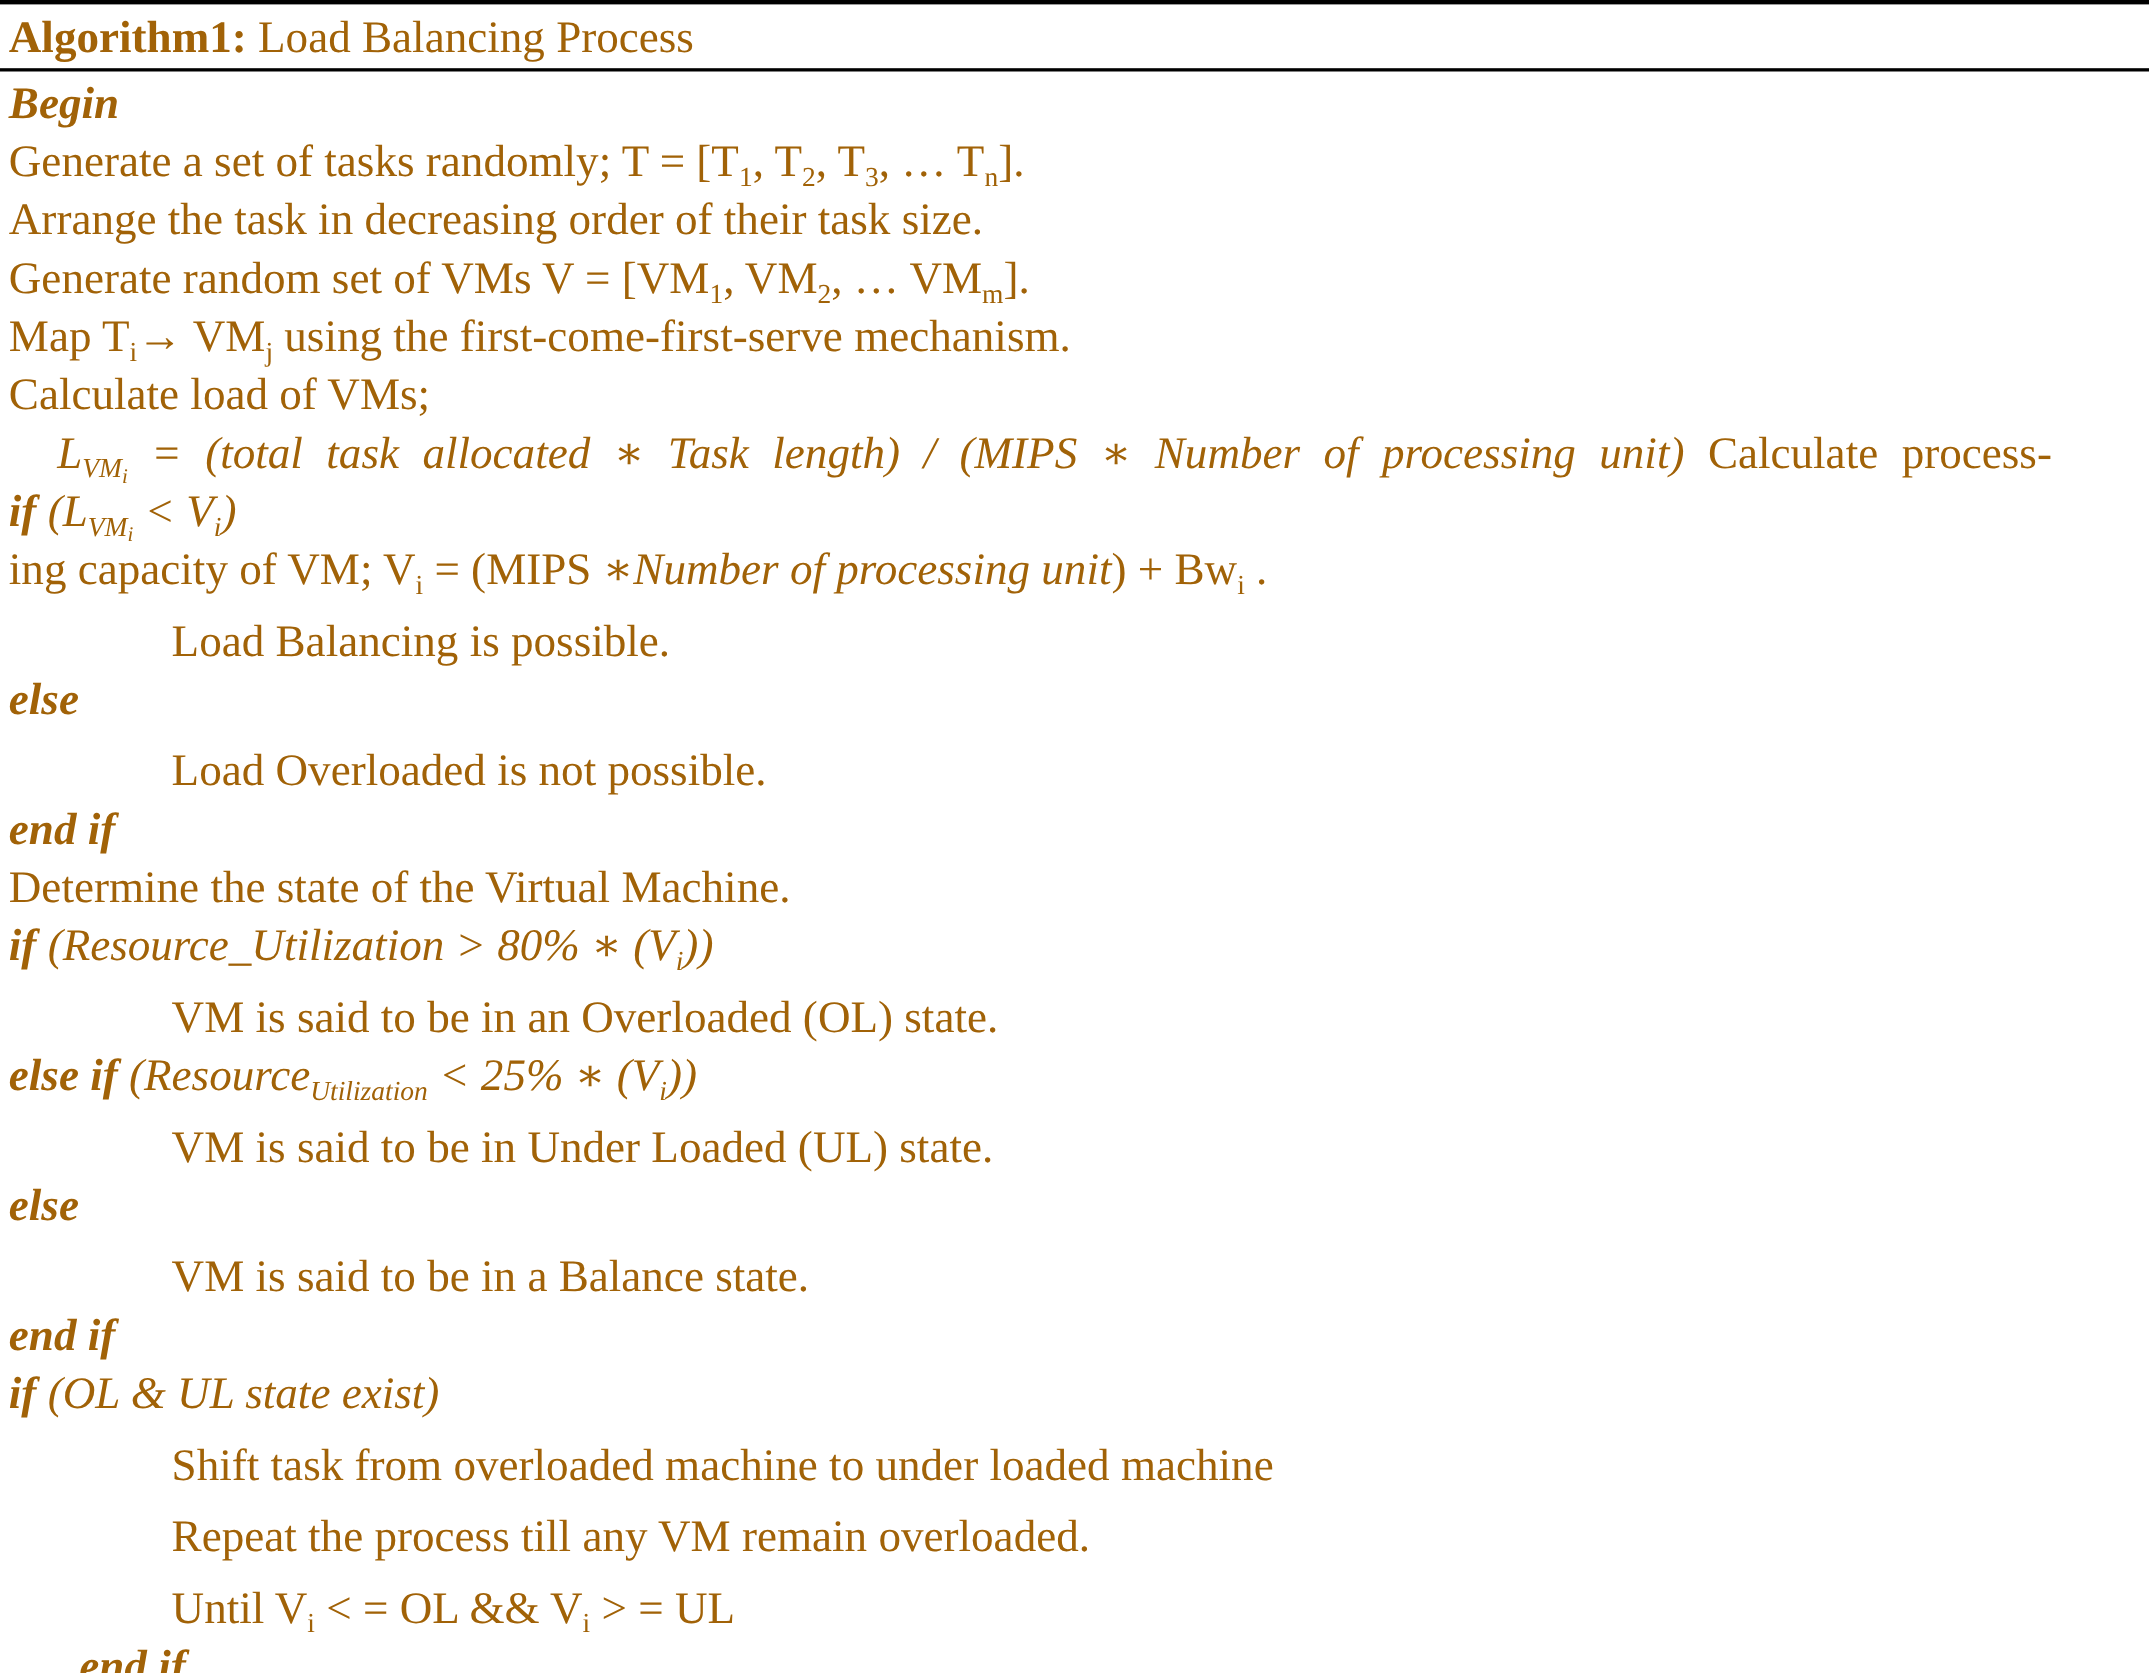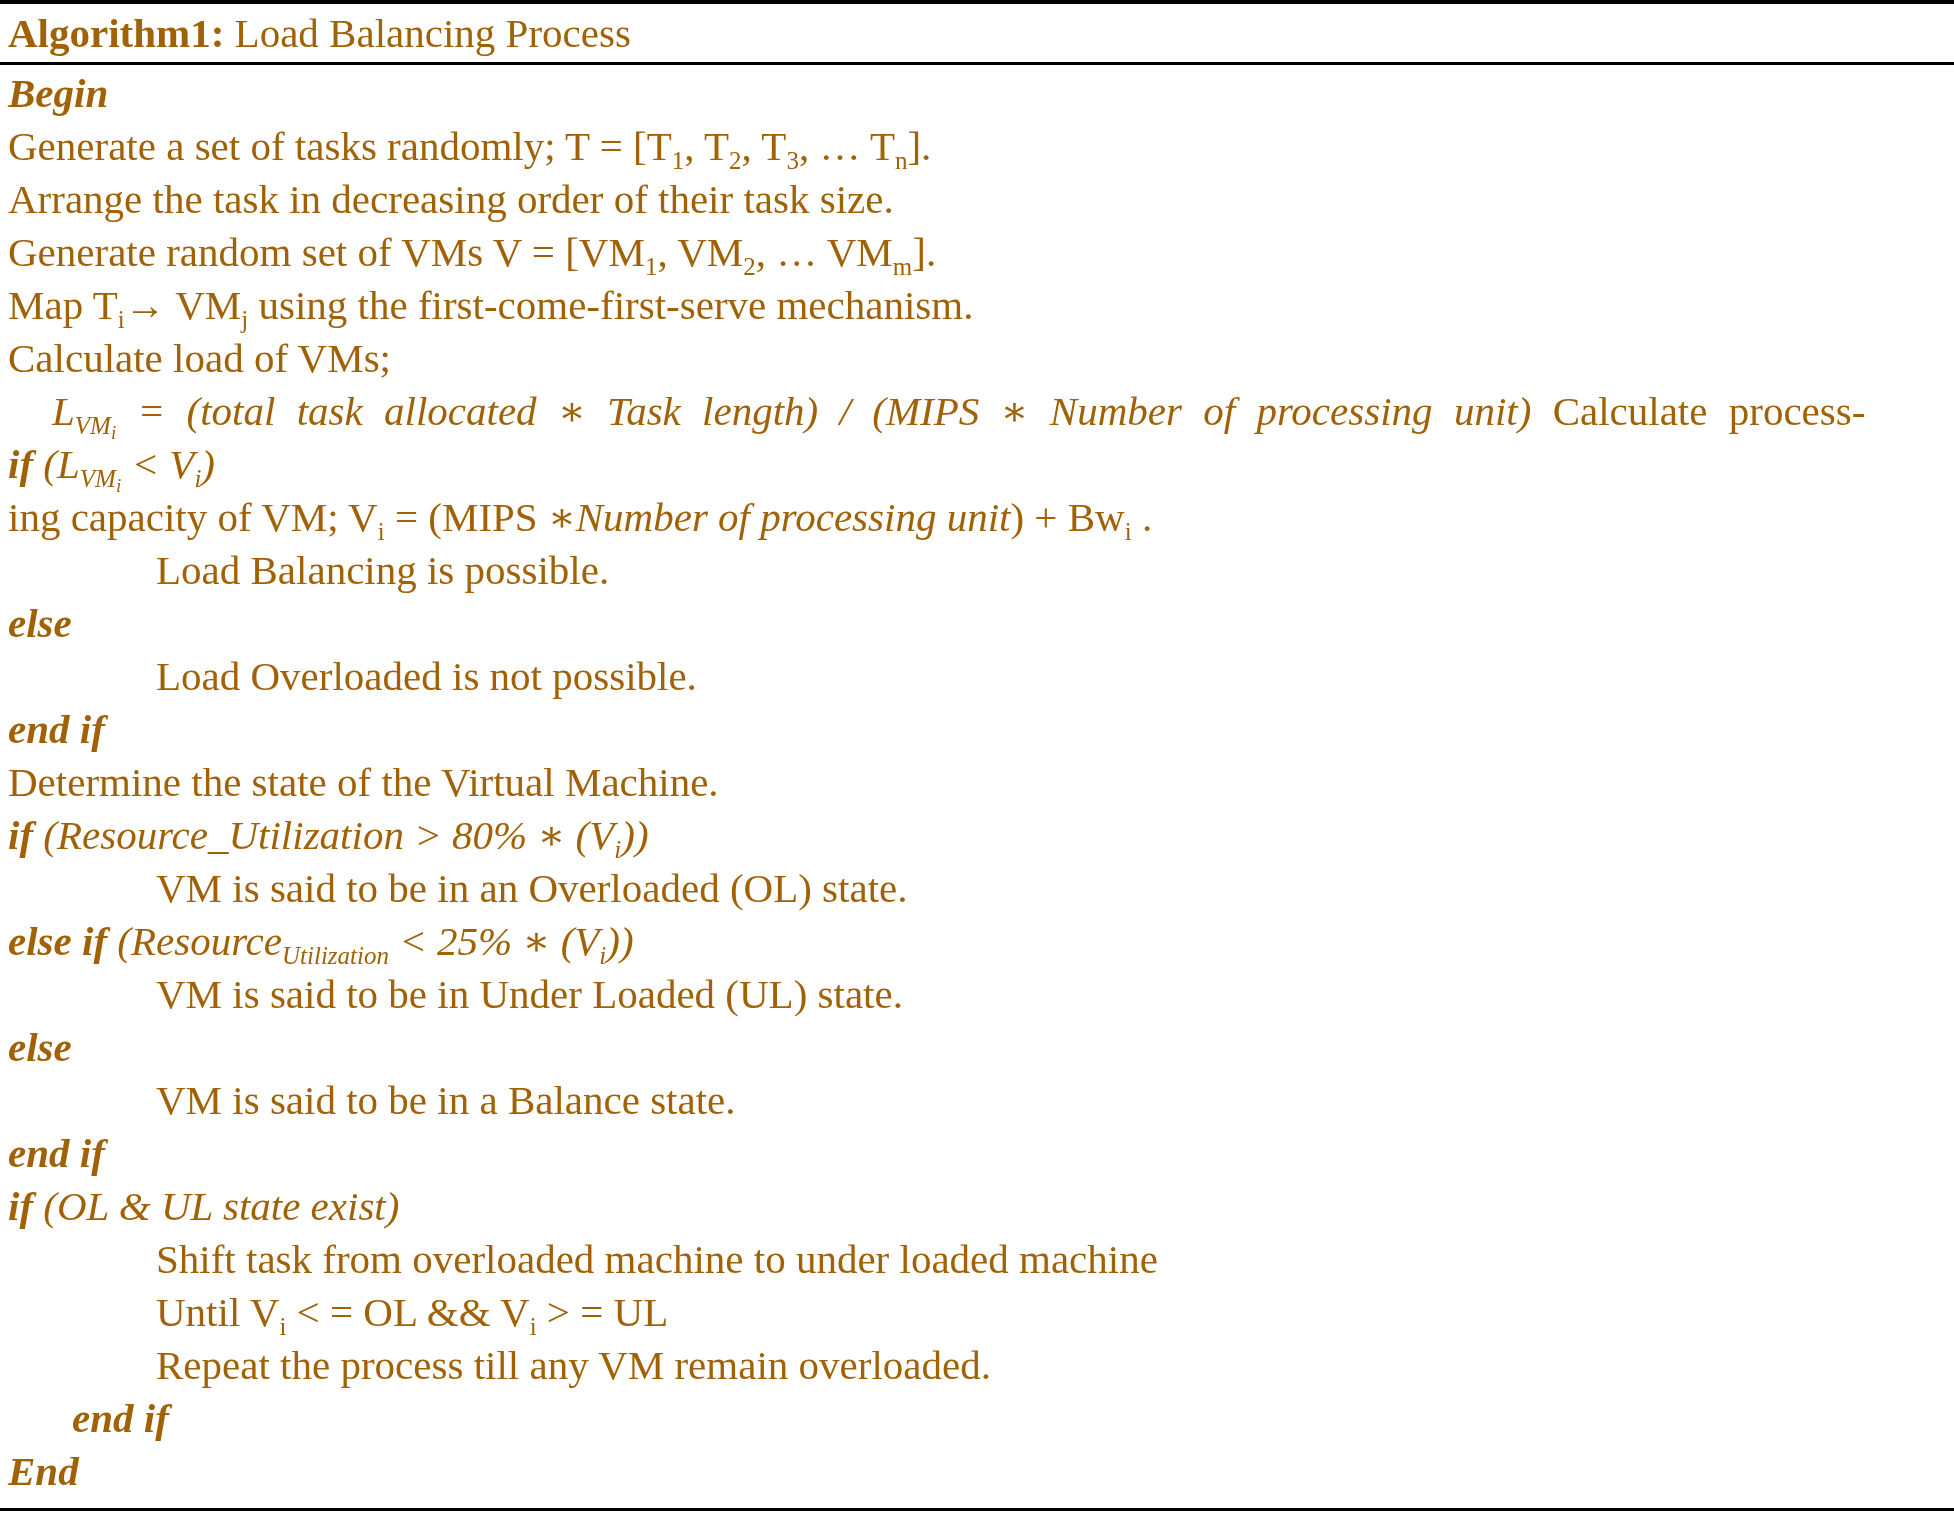--- a/index.html
+++ b/index.html
@@ -52,20 +52,21 @@
     font-size: 41px;
     line-height: 53px;
     white-space: pre;
   }
   .line-wide {
     word-spacing: 0.27em;
     margin-left: 44px;
   }
   .indent-1 {
     padding-left: 148px;
+    margin-top: 12px;
   }
   .indent-half {
     padding-left: 64px;
   }
   .seg-rm {
     font-style: normal;
     font-weight: normal;
   }
   .seg-it {
     font-style: italic;
@@ -109,19 +110,19 @@
       <div class="line"><span class="seg-rm">Determine the state of the Virtual Machine.</span></div>
       <div class="line"><span class="seg-bi">if</span><span class="seg-it"> (Resource_Utilization &gt; 80% ∗ (V</span><span class="seg-sub seg-it">i</span><span class="seg-it">))</span></div>
       <div class="line indent-1"><span class="seg-rm">VM is said to be in an Overloaded (OL) state.</span></div>
       <div class="line"><span class="seg-bi">else if</span><span class="seg-it"> (Resource</span><span class="seg-sub seg-it">Utilization</span><span class="seg-it"> &lt; 25% ∗ (V</span><span class="seg-sub seg-it">i</span><span class="seg-it">))</span></div>
       <div class="line indent-1"><span class="seg-rm">VM is said to be in Under Loaded (UL) state.</span></div>
       <div class="line"><span class="seg-bi">else</span></div>
       <div class="line indent-1"><span class="seg-rm">VM is said to be in a Balance state.</span></div>
       <div class="line"><span class="seg-bi">end if</span></div>
       <div class="line"><span class="seg-bi">if</span><span class="seg-it"> (OL &amp; UL state exist)</span></div>
       <div class="line indent-1"><span class="seg-rm">Shift task from overloaded machine to under loaded machine</span></div>
+      <div class="line indent-1"><span class="seg-rm">Repeat the process till any VM remain overloaded.</span></div>
       <div class="line indent-1"><span class="seg-rm">Until V</span><span class="seg-sub">i</span><span class="seg-rm"> &lt; = OL &amp;&amp; V</span><span class="seg-sub">i</span><span class="seg-rm"> &gt; = UL</span></div>
-      <div class="line indent-1"><span class="seg-rm">Repeat the process till any VM remain overloaded.</span></div>
       <div class="line indent-half"><span class="seg-bi">end if</span></div>
       <div class="line"><span class="seg-bi">End</span></div>
     </div>
   <div class="bottom-rule" style="background: rgb(0, 0, 0);"></div>
 </div>
 
 </body></html>

